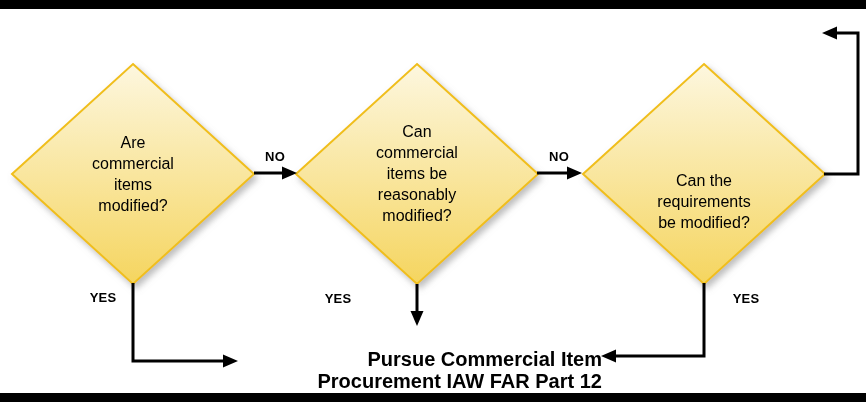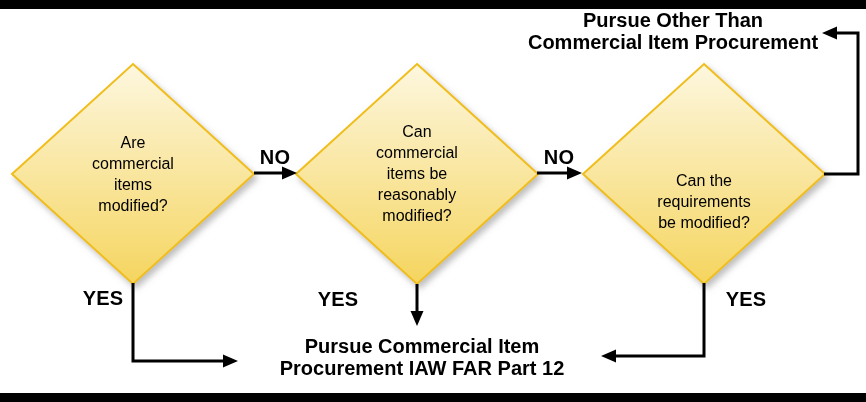--- a/index.html
+++ b/index.html
@@ -19,21 +19,21 @@
     position:absolute;
     white-space:pre-line;
     text-align:center;
     line-height:21px;
     font-size:16px;
     color:#000000;
   }
   .diamond-text{width:220px;}
   .edge-label{
     font-weight:bold;
-    font-size:20px;
+    font-size:13px;
     line-height:22px;
     width:60px;
     letter-spacing:0.2px;
   }
   .outcome{
     font-weight:bold;
     font-size:20px;
     line-height:22px;
     width:360px;
   }
@@ -92,18 +92,16 @@
   <div class="txt diamond-text" style="left:594px;top:142px;margin-top:28px;">Can the
 requirements
 be modified?</div>
 
   <div class="txt edge-label" style="left:245px;top:146px;">NO</div>
   <div class="txt edge-label" style="left:529px;top:146px;">NO</div>
   <div class="txt edge-label" style="left:73px;top:287px;">YES</div>
   <div class="txt edge-label" style="left:308px;top:288px;">YES</div>
   <div class="txt edge-label" style="left:716px;top:288px;">YES</div>
 
-  <div class="txt outcome" style="left:493px;top:9px;">Pursue Other Than
-Commercial Item Procurement</div>
-  <div class="txt outcome" style="left:242px;top:335px;">Pursue Commercial Item
+  <div class="txt outcome" style="left:242px;top:348px;text-align:right;">Pursue Commercial Item
 Procurement IAW FAR Part 12</div>
 
 </div>
 
 </body></html>

